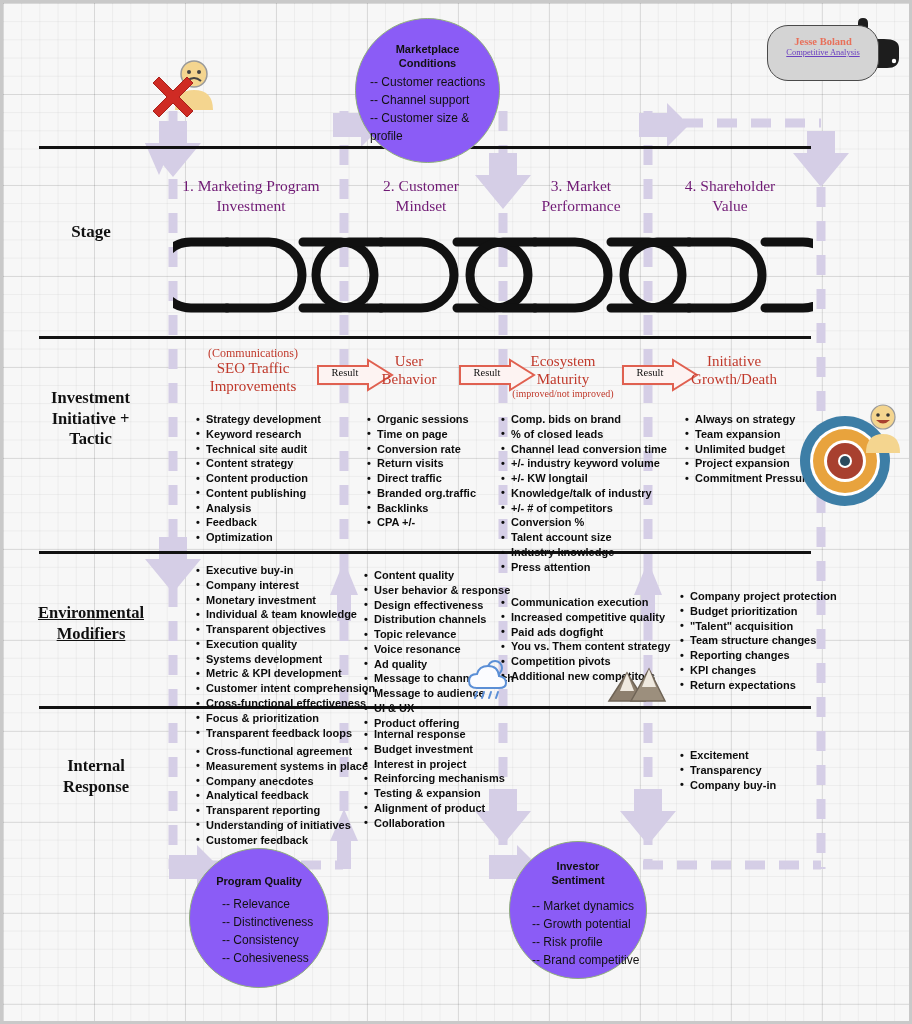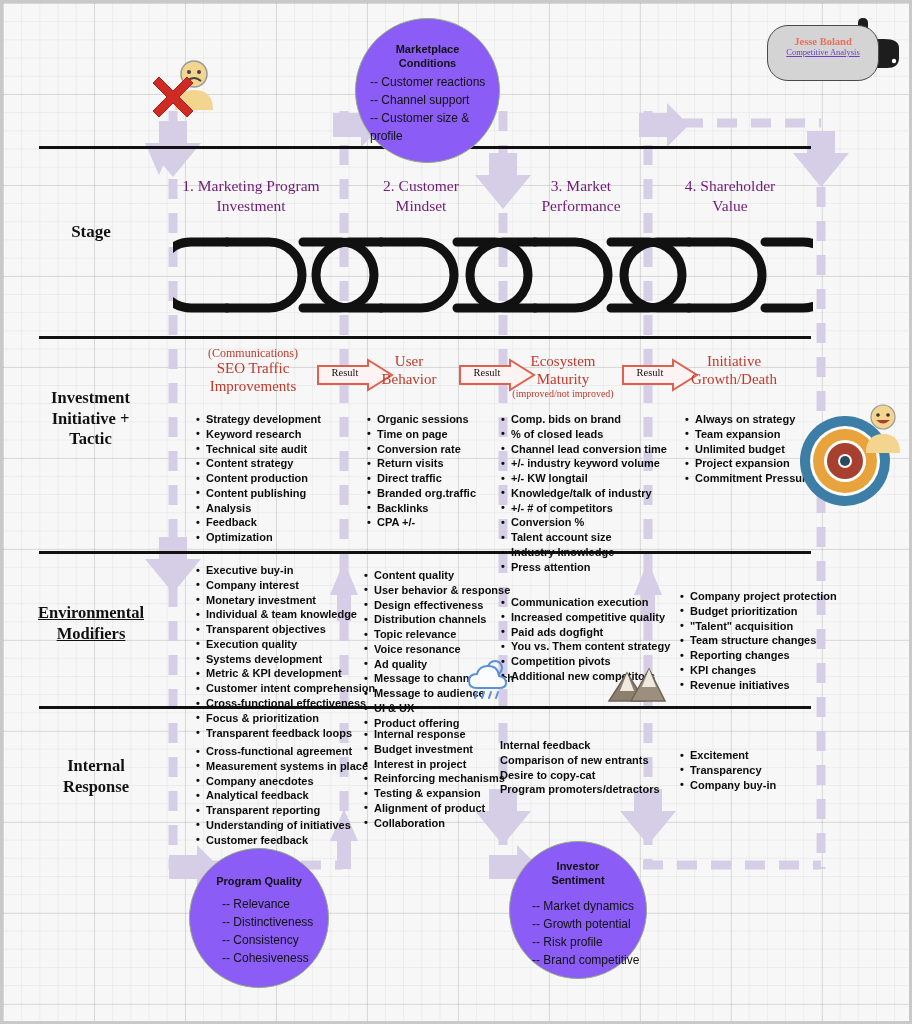--- a/index.html
+++ b/index.html
@@ -292,21 +292,21 @@
       </ul>
   </div>
   <div class="bul" style="left:676px;top:586px;">
     <ul>
         <li>Company project protection</li>
         <li>Budget prioritization</li>
         <li>"Talent" acquisition</li>
         <li>Team structure changes</li>
         <li>Reporting changes</li>
         <li>KPI changes</li>
-        <li>Revenue initiatives</li>
+        <li>Return expectations</li>
       </ul>
   </div>
 
   <div class="bul" style="left:192px;top:741px;">
     <ul>
         <li>Cross-functional agreement</li>
         <li>Measurement systems in place</li>
         <li>Company anecdotes</li>
         <li>Analytical feedback</li>
         <li>Transparent reporting</li>
@@ -316,28 +316,20 @@
   </div>
   <div class="bul" style="left:360px;top:724px;">
     <ul>
         <li>Internal response</li>
         <li>Budget investment</li>
         <li>Interest in project</li>
         <li>Reinforcing mechanisms</li>
         <li>Testing &amp; expansion</li>
         <li>Alignment of product</li>
         <li>Collaboration</li>
-      </ul>
-  </div>
-  <div class="bul" style="left:497px;top:735px;">
-    <ul data-nobullet="1">
-        <li class="nb" style="list-style: none;">Internal feedback</li>
-        <li class="nb" style="list-style: none;">Comparison of new entrants</li>
-        <li class="nb" style="list-style: none;">Desire to copy-cat</li>
-        <li class="nb" style="list-style: none;">Program promoters/detractors</li>
       </ul>
   </div>
   <div class="bul" style="left:676px;top:745px;">
     <ul>
         <li>Excitement</li>
         <li>Transparency</li>
         <li>Company buy-in</li>
       </ul>
   </div>
 

